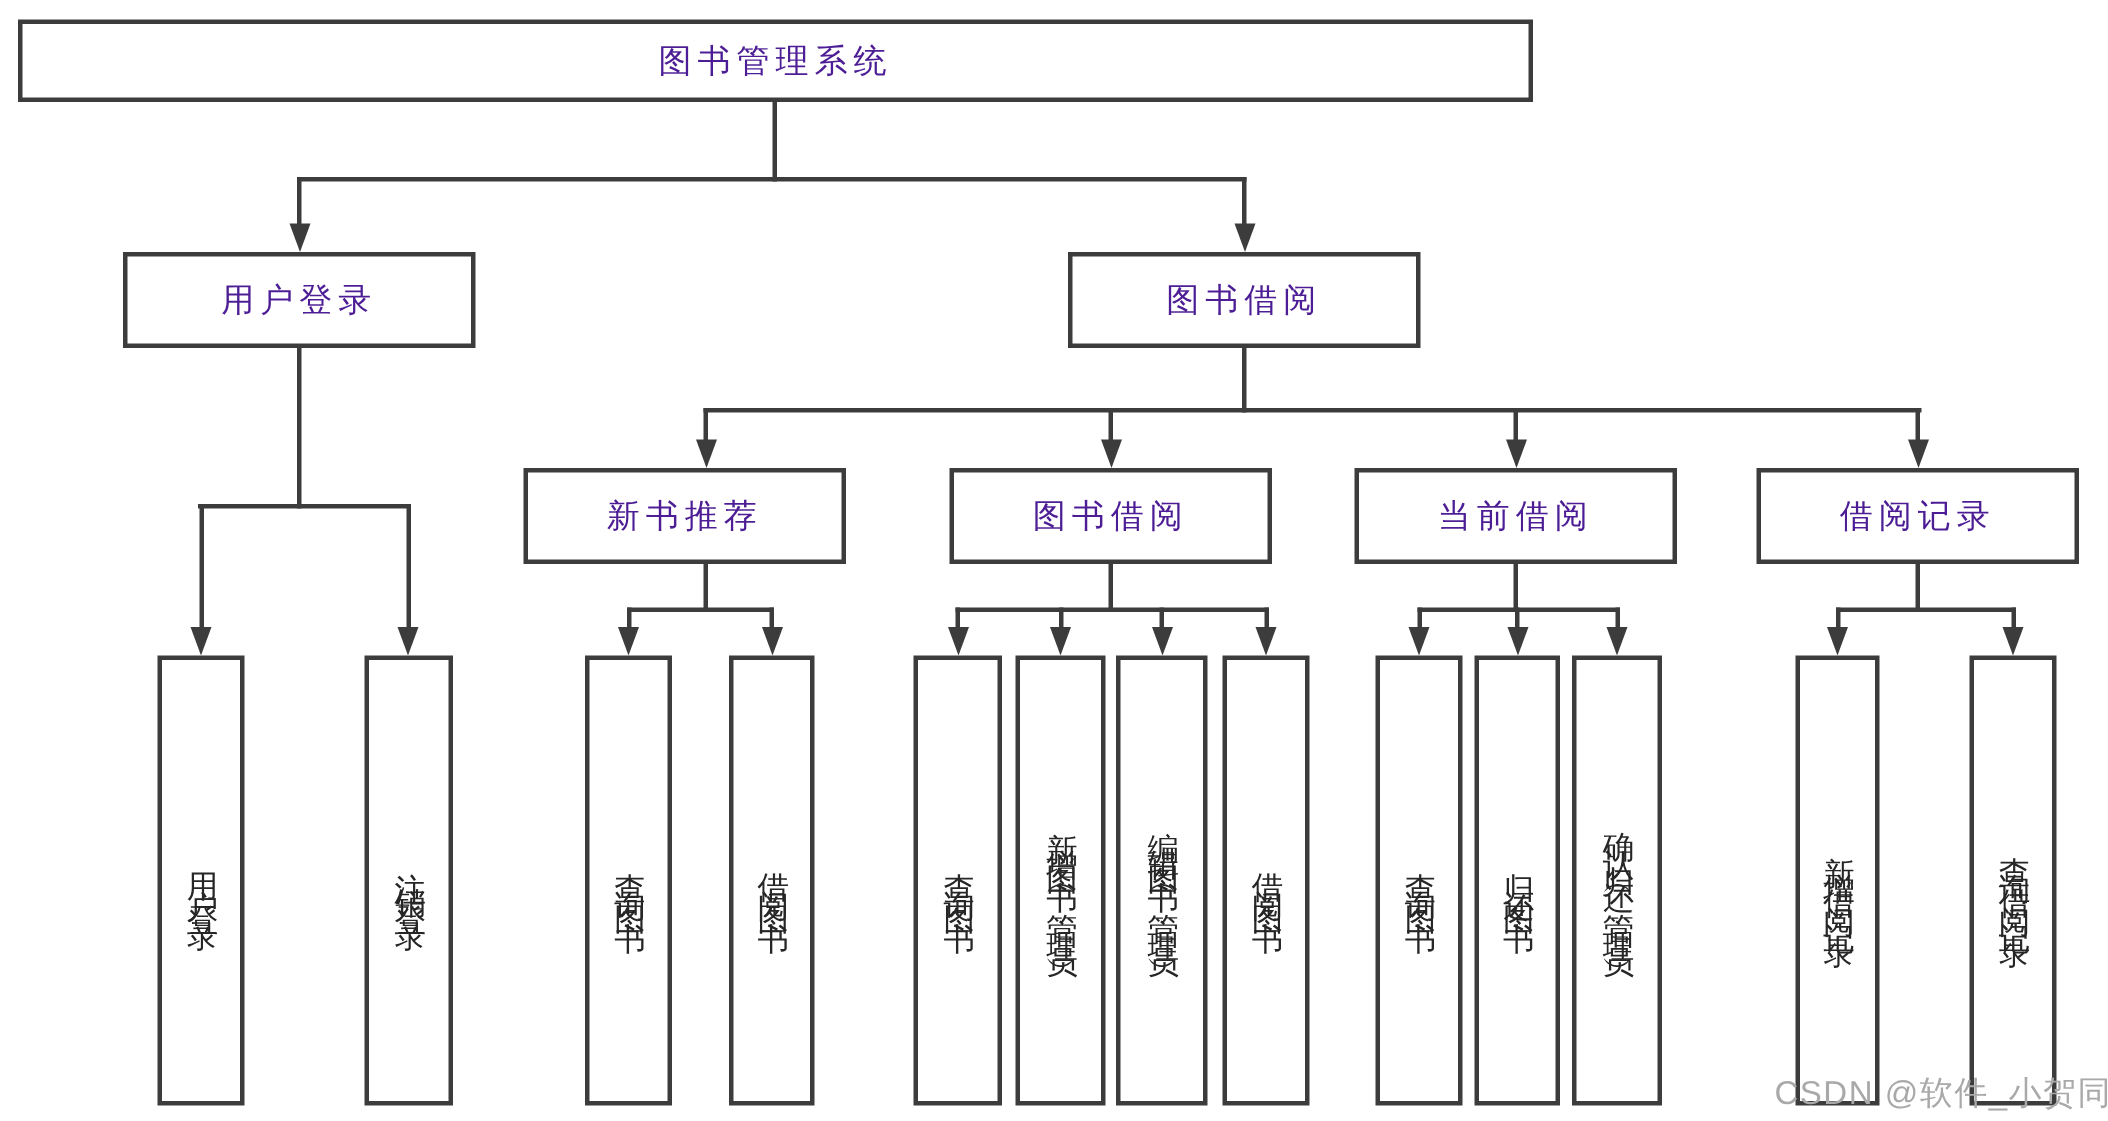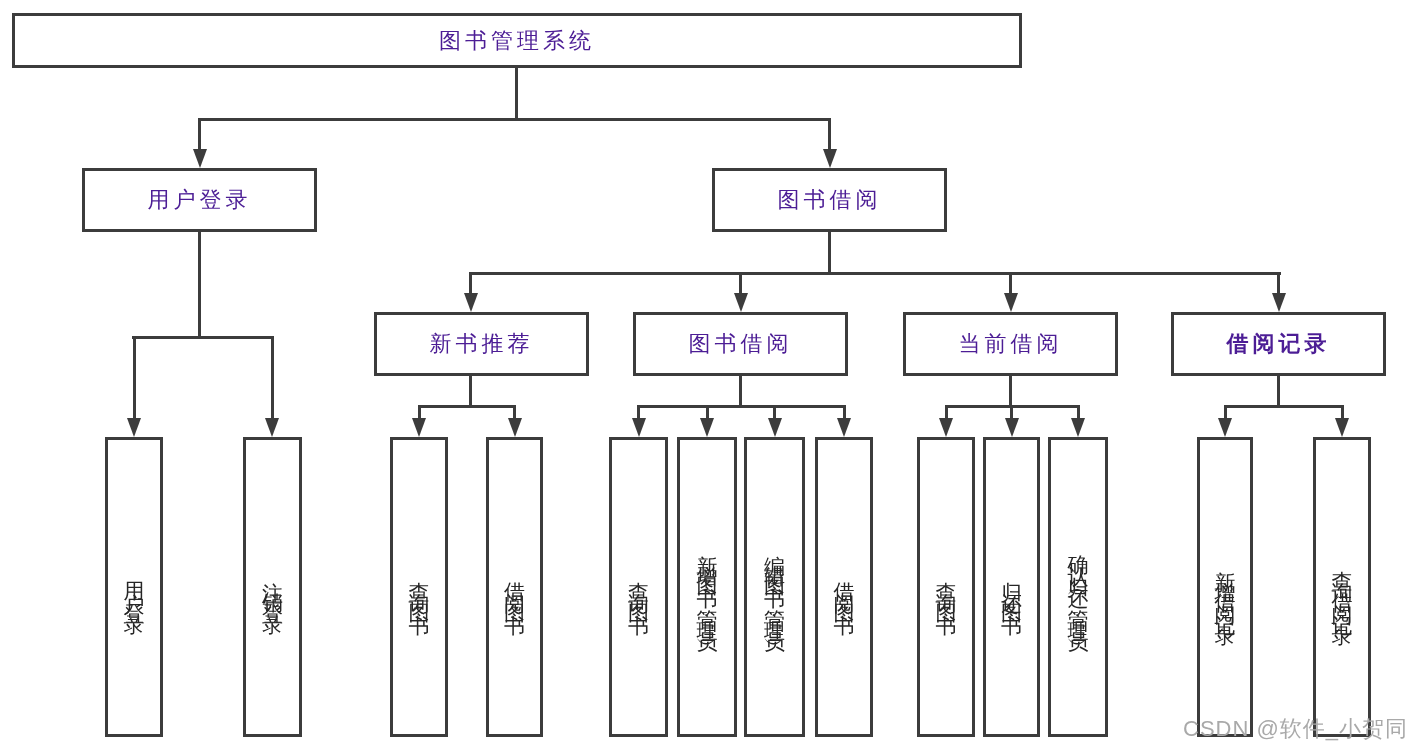--- a/index.html
+++ b/index.html
@@ -68,30 +68,30 @@
   <div class="hl" style="left:469px;top:272px;width:812px;"></div>
   <div class="vl" style="left:469px;top:272px;height:23px;"></div>
   <div class="ar" style="left:464px;top:293px;"></div>
   <div class="vl" style="left:739px;top:272px;height:23px;"></div>
   <div class="ar" style="left:734px;top:293px;"></div>
   <div class="vl" style="left:1009px;top:272px;height:23px;"></div>
   <div class="ar" style="left:1004px;top:293px;"></div>
   <div class="vl" style="left:1277px;top:272px;height:23px;"></div>
   <div class="ar" style="left:1272px;top:293px;"></div>
 
-  <div class="box" style="left:374px;top:312px;width:215px;height:64px;">
+  <div class="box" style="left:349px;top:312px;width:215px;height:64px;">
     <span class="hlabel">新书推荐</span>
   </div>
   <div class="box" style="left:903px;top:312px;width:215px;height:64px;">
     <span class="hlabel">当前借阅</span>
   </div>
   <div class="box" style="left:633px;top:312px;width:215px;height:64px;">
     <span class="hlabel">图书借阅</span>
   </div>
-  <div class="box" style="left:1171px;top:312px;width:215px;height:64px;font-weight:bold;">
+  <div class="box" style="left:1171px;top:312px;width:215px;height:64px;">
     <span class="hlabel">借阅记录</span>
   </div>
 
   <div class="vl" style="left:469px;top:376px;height:32px;"></div>
   <div class="hl" style="left:418px;top:405px;width:98px;"></div>
   <div class="vl" style="left:418px;top:405px;height:15px;"></div>
   <div class="ar" style="left:412px;top:418px;"></div>
   <div class="vl" style="left:513px;top:405px;height:15px;"></div>
   <div class="ar" style="left:508px;top:418px;"></div>
 

